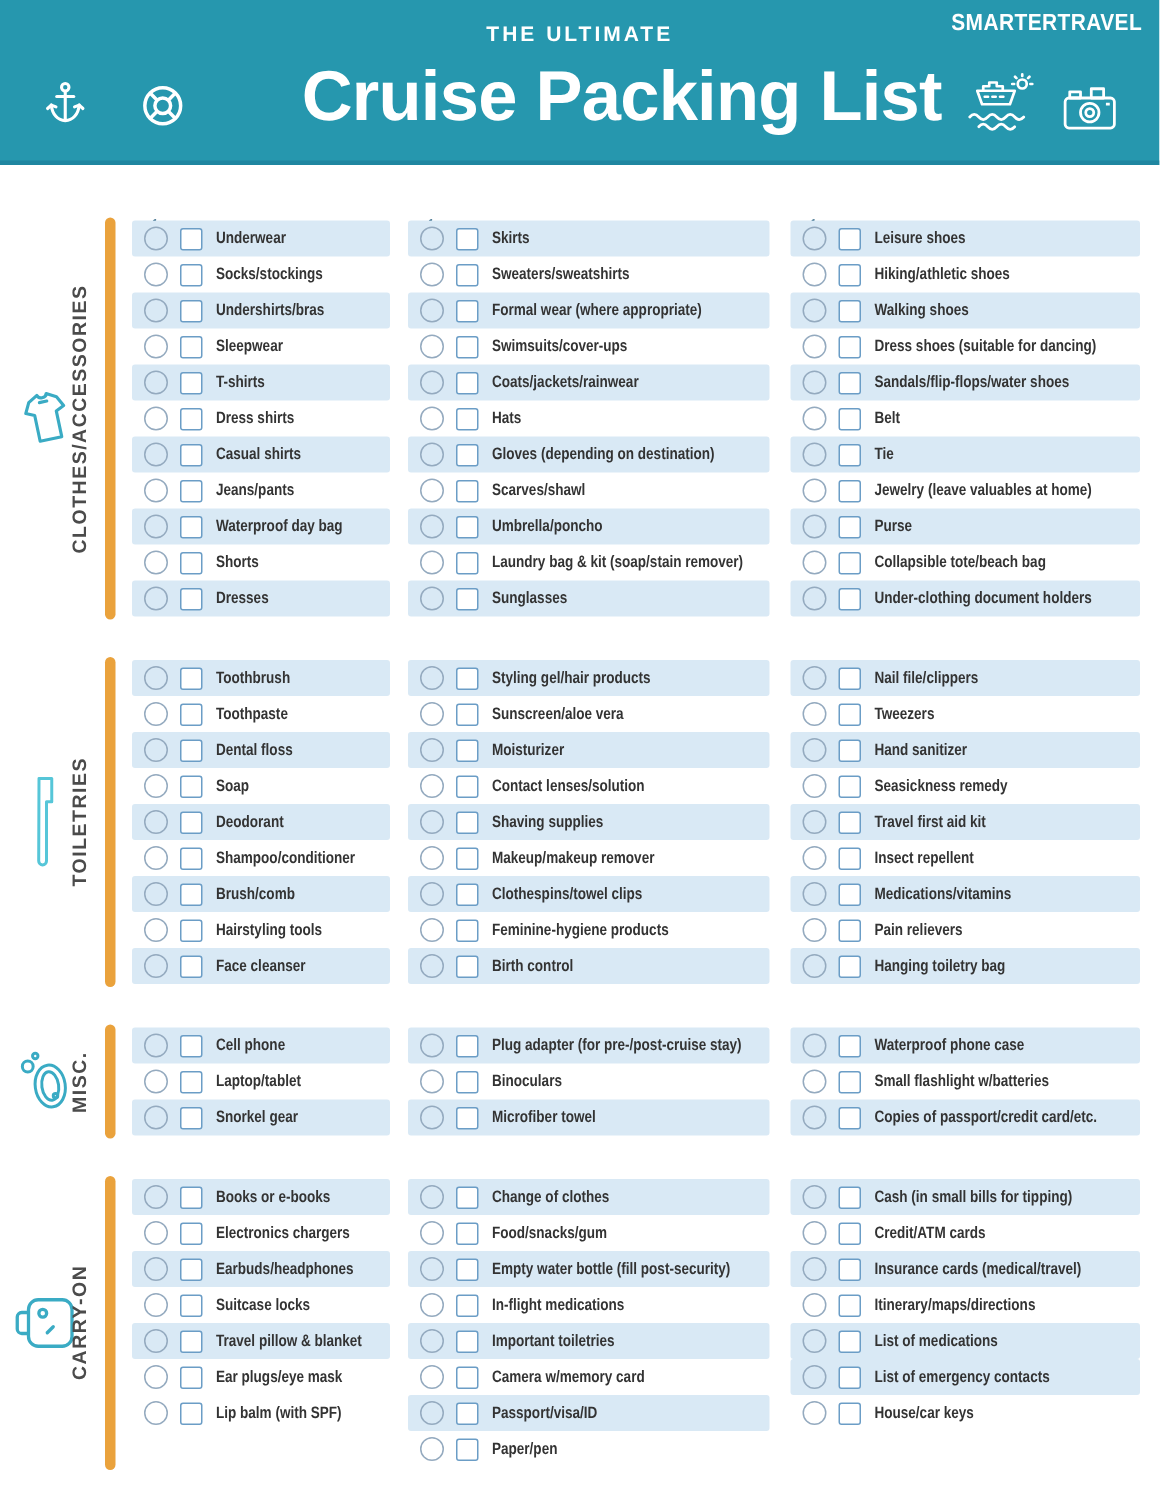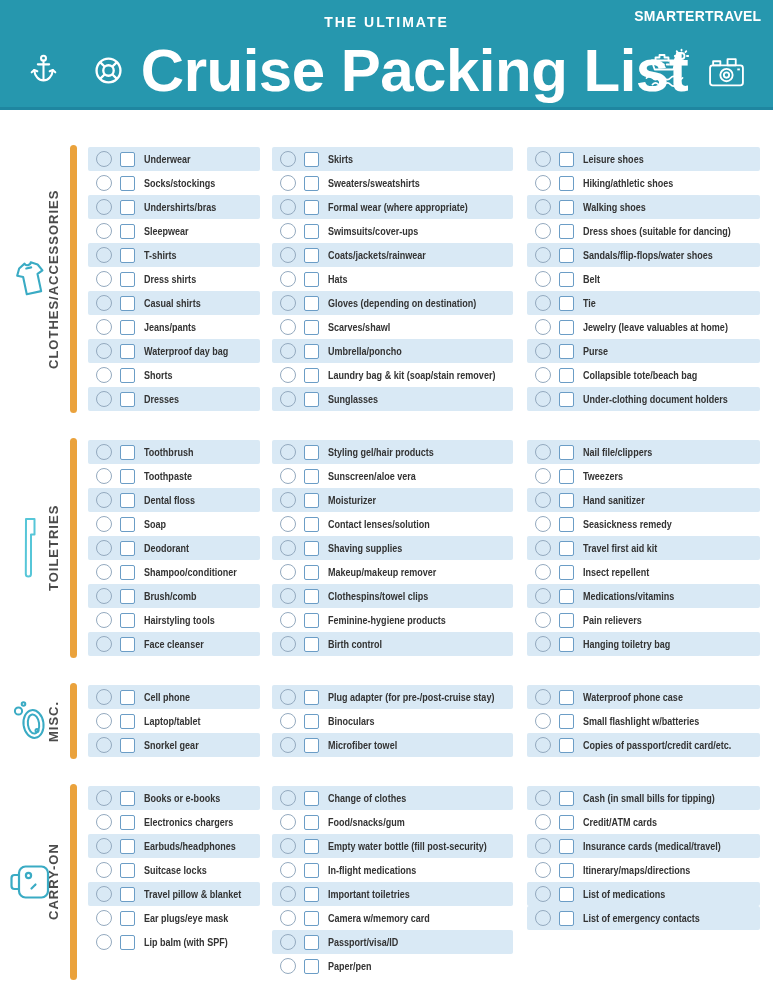--- a/index.html
+++ b/index.html
@@ -20,21 +20,21 @@
     position: absolute; top: 7px; right: 12px;
     color: #fff; font-size: 15.5px; font-weight: 700; letter-spacing: .3px;
     transform: scaleX(.9); transform-origin: right center;
   }
   .kicker {
     position: absolute; top: 14px; left: 0; right: 0; text-align: center;
     color: #fff; font-size: 14px; font-weight: 700; letter-spacing: 2px;
   }
   .title {
     position: absolute; top: 36px; left: 16px; right: 0; text-align: center;
-    color: #fff; font-size: 60px; font-weight: 700; letter-spacing: -.5px; margin-left: 40px;
+    color: #fff; font-size: 47px; font-weight: 700; letter-spacing: -.5px; margin-left: 40px;
   }
   .hicon { position: absolute; color: #fff; }
   .hicon-anchor   { left: 30px;  top: 53px; }
   .hicon-lifering { left: 92px;  top: 54px; }
   .hicon-ship     { left: 643px; top: 48px; }
   .hicon-camera   { left: 707px; top: 55px; }
 
   
   .main { position: absolute; top: 125px; left: 0; width: 773px; }
   .qty-row { position: relative; height: 22px; }
@@ -656,17 +656,22 @@
           <div class="row alt">
             <span class="circle"></span>
             <span class="box"></span>
             <span class="item-label">List of medications</span>
           </div>
           <div class="row alt">
             <span class="circle"></span>
             <span class="box"></span>
             <span class="item-label">List of emergency contacts</span>
           </div>
+          <div class="row">
+            <span class="circle"></span>
+            <span class="box"></span>
+            <span class="item-label">House/car keys</span>
+          </div>
         </div>
       </div>
   </section>
 
 </div>
 
 </body></html>

